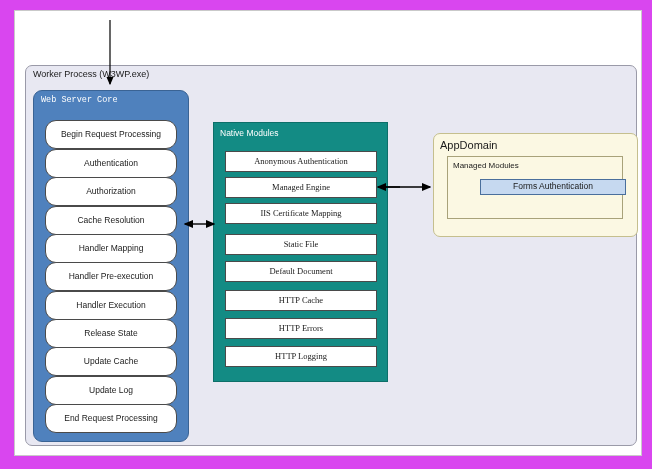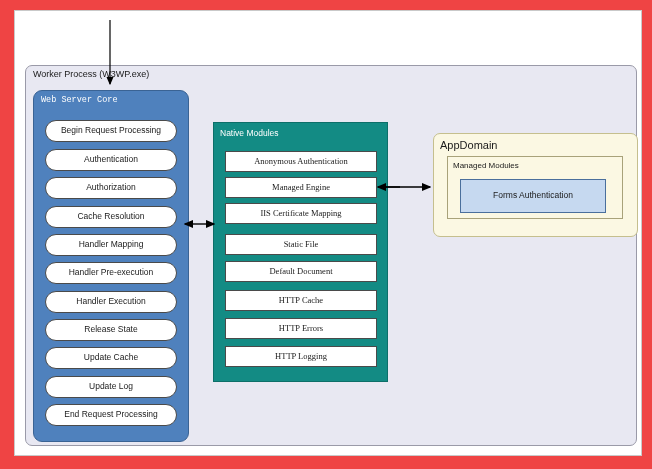--- a/index.html
+++ b/index.html
@@ -10,21 +10,21 @@
   body {
     width: 652px;
     height: 469px;
     font-family: "Liberation Sans", sans-serif;
     overflow: hidden;
   }
   #canvas {
     position: relative;
     width: 652px;
     height: 469px;
-    background: #ef4444;
+    background: #d946ef;
   }
 
   
   .page-frame {
     position: absolute;
     left: 14px;
     top: 10px;
     width: 628px;
     height: 446px;
     border: 1px solid #c9c9c9;
@@ -147,35 +147,35 @@
     font-size: 8.5px;
     color: #1a1a1a;
     background: #ffffff;
     border: 1px solid #5a5a5a;
     line-height: 1.1;
   }
   .node.pill {
     border-radius: 11px;
     left: 45px;
     width: 132px;
-    height: 22px;
+    height: 29px;
     border: 1px solid #4a4a4a;
   }
   .node.rect {
     left: 225px;
     width: 152px;
     height: 21px;
     border: 1px solid #4a4a4a;
     font-family: Liberation Serif, serif;
   }
   .node.managed-auth {
-    left: 460px;
+    left: 480px;
     top: 179px;
     width: 146px;
-    height: 34px;
+    height: 16px;
     background: #c6d9f0;
     border: 1px solid #4a6f9c;
     font-size: 8.5px;
   }
 
   svg.arrows {
     position: absolute;
     left: 0;
     top: 0;
     width: 652px;

